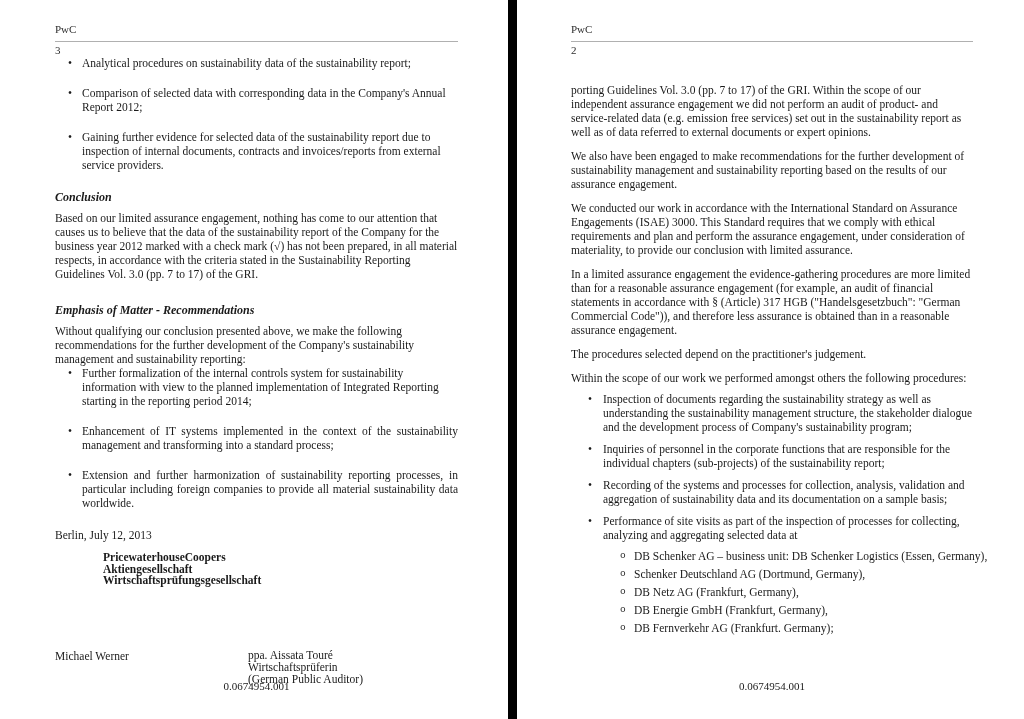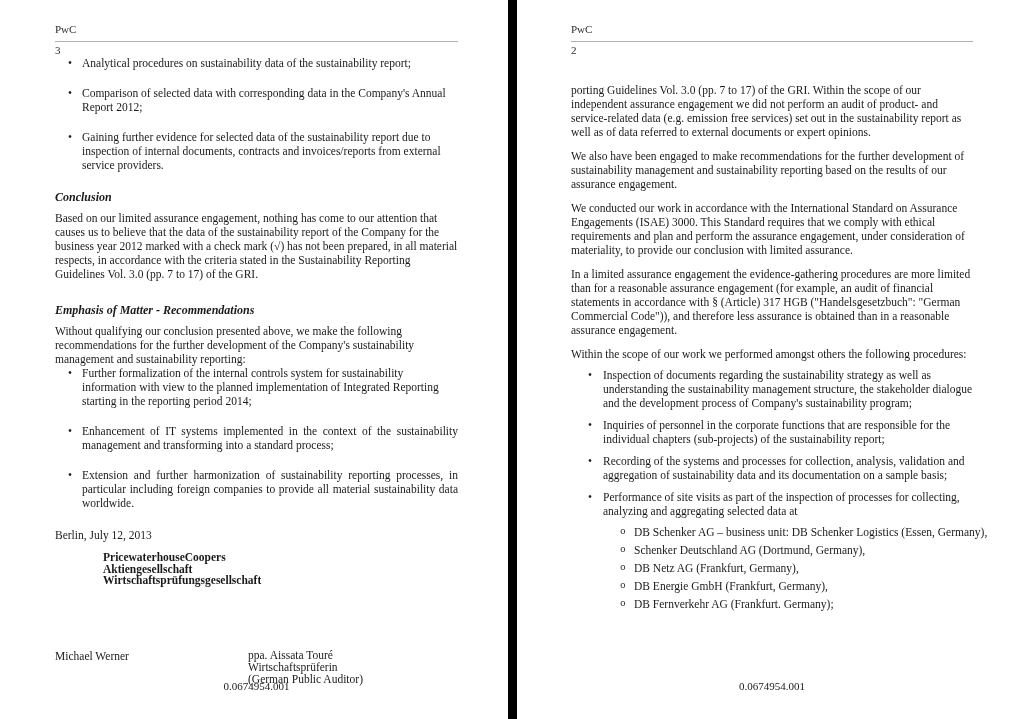--- a/index.html
+++ b/index.html
@@ -127,20 +127,21 @@
 
       <header class="hdr">
         <div class="brand">PwC</div>
         <div class="pagenum">2</div>
       </header>
 
       <p class="para first">porting Guidelines Vol. 3.0 (pp. 7 to 17) of the GRI. Within the scope of our independent assurance engagement we did not perform an audit of product- and service-related data (e.g. emission free services) set out in the sustainability report as well as of data referred to external documents or expert opinions.</p>
       <p class="para">We also have been engaged to make recommendations for the further development of sustainability management and sustainability reporting based on the results of our assurance engagement.</p>
       <p class="para">We conducted our work in accordance with the International Standard on Assurance Engagements (ISAE) 3000. This Standard requires that we comply with ethical requirements and plan and perform the assurance engagement, under consideration of materiality, to provide our conclusion with limited assurance.</p>
       <p class="para">In a limited assurance engagement the evidence-gathering procedures are more limited than for a reasonable assurance engagement (for example, an audit of financial statements in accordance with § (Article) 317 HGB ("Handelsgesetzbuch": "German Commercial Code")), and therefore less assurance is obtained than in a reasonable assurance engagement.</p>
+      <p class="para">The procedures selected depend on the practitioner's judgement.</p>
       <p class="para">Within the scope of our work we performed amongst others the following procedures:</p>
 
       <ul class="proc-list">
         <li><span>Inspection of documents regarding the sustainability strategy as well as understanding the sustainability management structure, the stakeholder dialogue and the development process of Company's sustainability program;</span></li>
         <li><span>Inquiries of personnel in the corporate functions that are responsible for the individual chapters (sub-projects) of the sustainability report;</span></li>
         <li><span>Recording of the systems and processes for collection, analysis, validation and aggregation of sustainability data and its documentation on a sample basis;</span></li>
         <li>
           <span>Performance of site visits as part of the inspection of processes for collecting, analyzing and aggregating selected data at</span>
           <ul class="sub">
             <li><span>DB Schenker AG – business unit: DB Schenker Logistics (Essen, Germany),</span></li>

